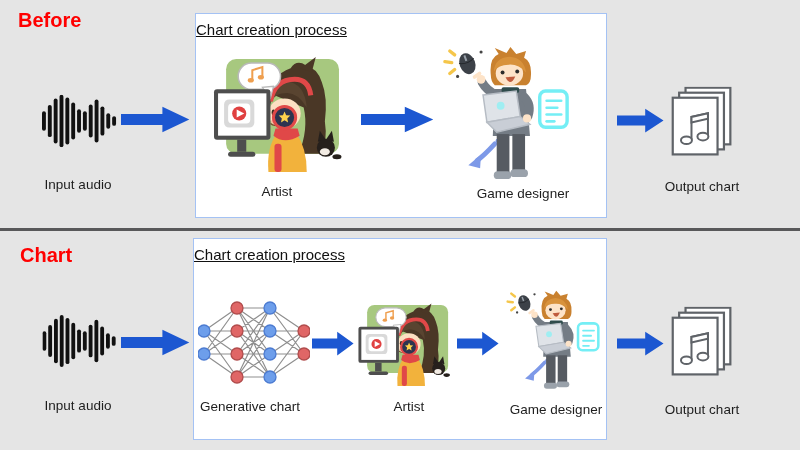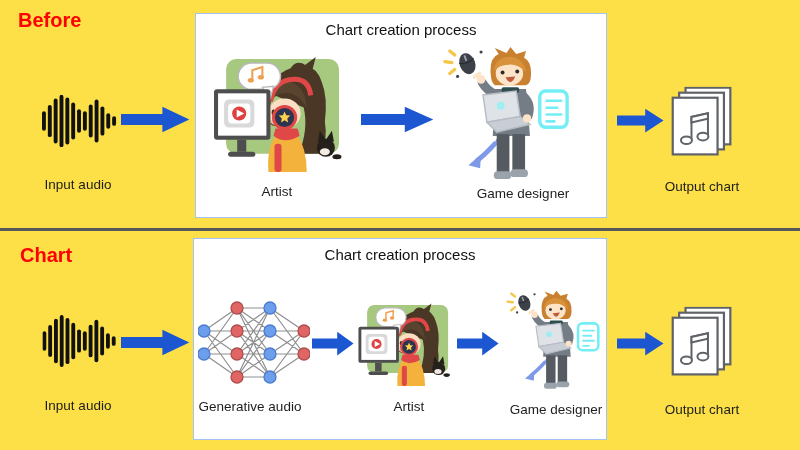--- a/index.html
+++ b/index.html
@@ -1,22 +1,22 @@
 <!DOCTYPE html>
 <html><head>
 <meta charset="utf-8">
 <style>
   html,body{margin:0;padding:0;background:#fff;}
-  .canvas{position:relative;width:800px;height:450px;background:#fde047;overflow:hidden;
+  .canvas{position:relative;width:800px;height:450px;background:#e5e5e5;overflow:hidden;
           font-family:"Liberation Sans",sans-serif;color:#212121;}
   .abs{position:absolute;}
   .section-label{position:absolute;font-size:20px;font-weight:bold;color:#ff0000;line-height:1;}
   .cap{position:absolute;font-size:13.5px;color:#1d1d1d;text-align:center;white-space:nowrap;}
   .process-box{position:absolute;border:1.5px solid #a4c2f4;background:#ffffff;box-sizing:border-box;}
-  .box-title{position:absolute;left:0;top:7px;width:100%;text-align:center;font-size:15px;color:#111;}
+  .box-title{position:absolute;left:0;top:7px;width:100%;font-size:15px;color:#111;text-decoration:underline;}
   .divider{position:absolute;left:0;top:228px;width:800px;height:3px;background:#58585a;}
   svg{display:block;}
 </style>
 </head>
 <body>
 
 <svg width="0" height="0" style="position:absolute" aria-hidden="true">
   <defs>
 
     <symbol id="sym-wave" viewBox="0 0 78 54">
@@ -215,21 +215,21 @@
     <polygon points="0,12 60,12 60,1 99,20 60,39 60,28 0,28" fill="#1c57d1"></polygon>
     </svg>
 
   <div class="process-box" style="left:193px;top:238px;width:414px;height:202px;">
     <div class="box-title">Chart creation process</div>
   </div>
 
   <svg class="abs" style="left:198px;top:301px;" width="112" height="84" viewBox="0 0 112 84">
       <use href="#sym-nn"></use>
     </svg>
-  <div class="cap" style="left:188px;top:399px;width:124px;">Generative audio</div>
+  <div class="cap" style="left:188px;top:399px;width:124px;">Generative chart</div>
 
   <svg class="abs" style="left:312px;top:331px;" width="42" height="25" viewBox="0 0 100 40" preserveAspectRatio="none">
     <polygon points="0,12 60,12 60,1 99,20 60,39 60,28 0,28" fill="#1c57d1"></polygon>
     </svg>
 
   <svg class="abs" style="left:357px;top:302px;" width="94" height="84" viewBox="0 0 130 116">
       <use href="#sym-artist"></use>
     </svg>
   <div class="cap" style="left:369px;top:399px;width:80px;">Artist</div>
 

